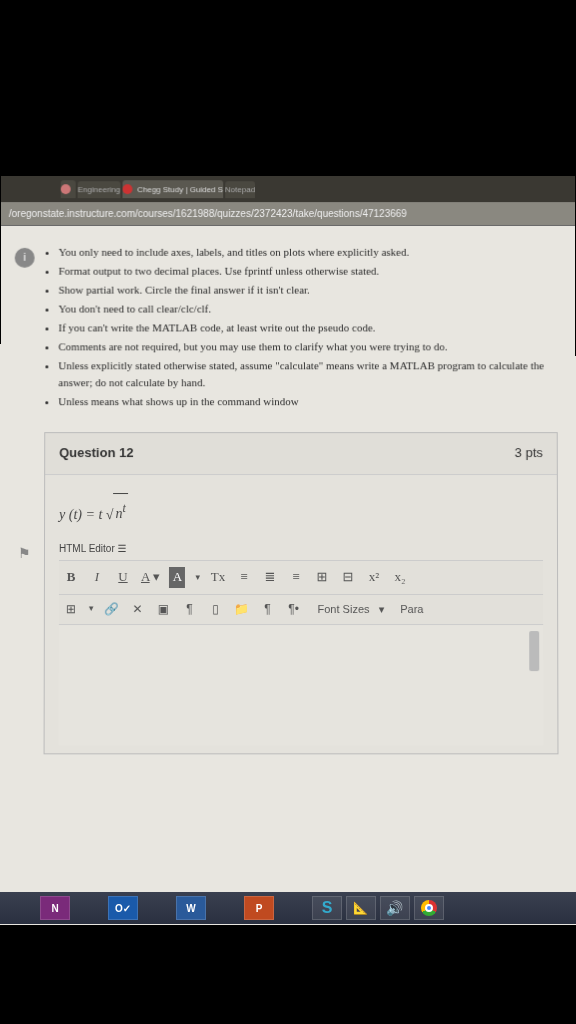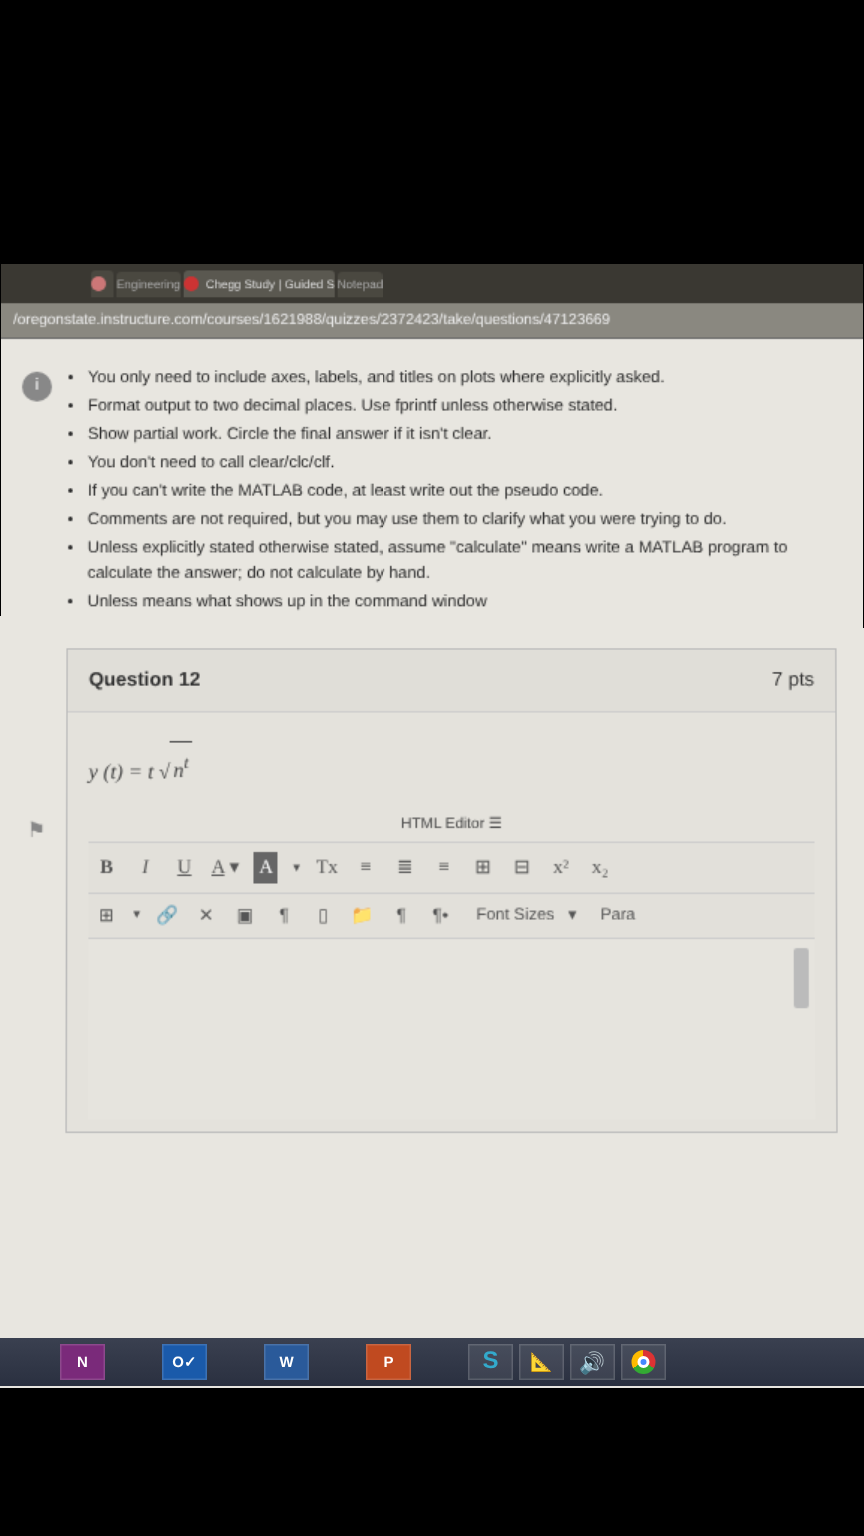--- a/index.html
+++ b/index.html
@@ -69,21 +69,21 @@
   top: 22px;
   width: 20px; height: 20px;
   background: #888;
   border-radius: 50%;
   color: #fff;
   font-size: 11px;
   display: flex;
   align-items: center;
   justify-content: center;
 }
-.instructions { list-style: disc; margin-left: 14px; margin-bottom: 22px; }
+.instructions { list-style: disc; margin-left: 14px; margin-bottom: 22px; font-family: Liberation Serif, serif; }
 .instructions li { margin-bottom: 2px; color: #2a2a2a; }
 .question-card {
   border: 1px solid #bbb;
   background: #e4e2dc;
   margin-top: 8px;
 }
 .question-header {
   display: flex;
   justify-content: space-between;
   padding: 10px 14px;
@@ -103,21 +103,21 @@
   font-family: 'Times New Roman', serif;
   font-size: 14px;
   margin: 10px 0 16px 0;
   color: #444;
 }
 .sqrt {
   border-top: 1px solid #444;
   padding: 12px 2px;
 }
 .editor-label {
-  text-align: center;
+  text-align: left;
   font-size: 10px;
   color: #444;
   margin-bottom: 4px;
 }
 .toolbar {
   border-top: 1px solid #ccc;
   border-bottom: 1px solid #ccc;
   padding: 6px 4px;
   display: flex;
   flex-wrap: wrap;
@@ -255,21 +255,21 @@
       <li>Comments are not required, but you may use them to clarify what you were trying to do.</li>
       <li>Unless explicitly stated otherwise stated, assume "calculate" means write a MATLAB program to calculate the answer; do not calculate by hand.</li>
       <li>Unless means what shows up in the command window</li>
     </ul>
 
     <div class="flag-icon">⚑</div>
 
     <div class="question-card">
       <div class="question-header">
         <span class="question-title">Question 12</span>
-        <span>7 pts</span>
+        <span>3 pts</span>
       </div>
       <div class="question-body">
         <div class="equation">
           <span>y (t) = t</span>&nbsp;√<span class="sqrt"><span>n</span><sup>t</sup></span>
         </div>
 
         <div class="editor-label">
           <span>HTML Editor</span> ☰
         </div>
 

